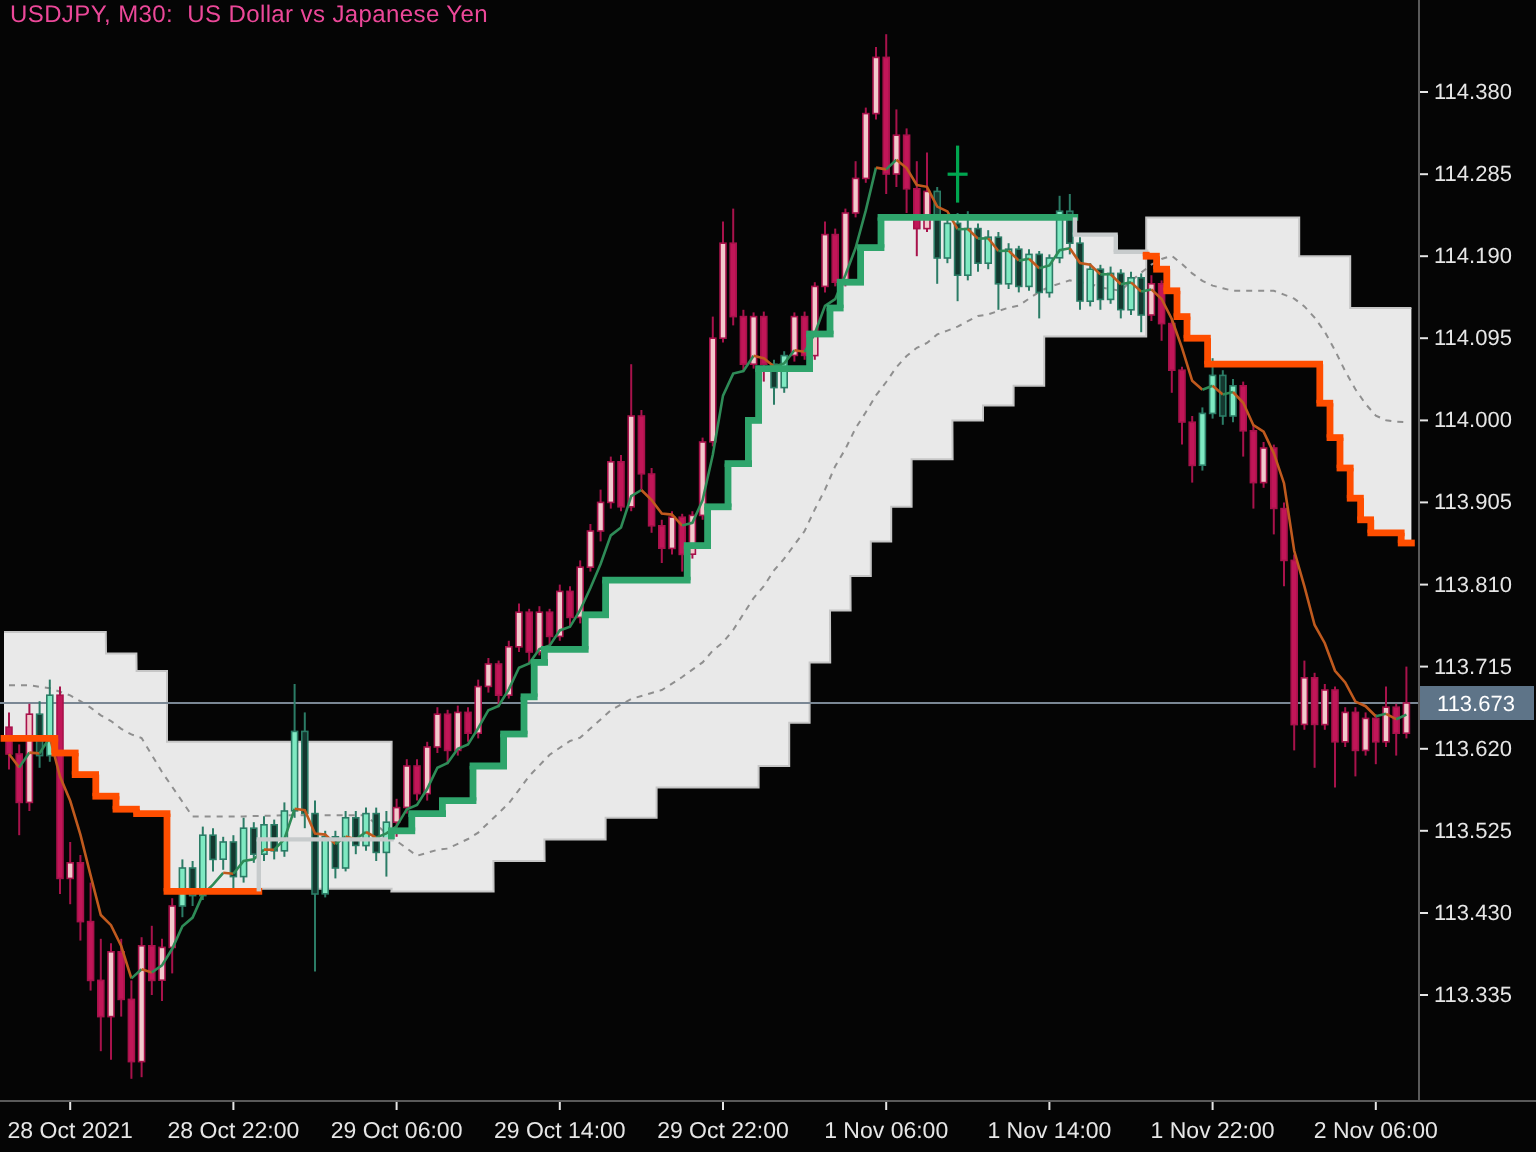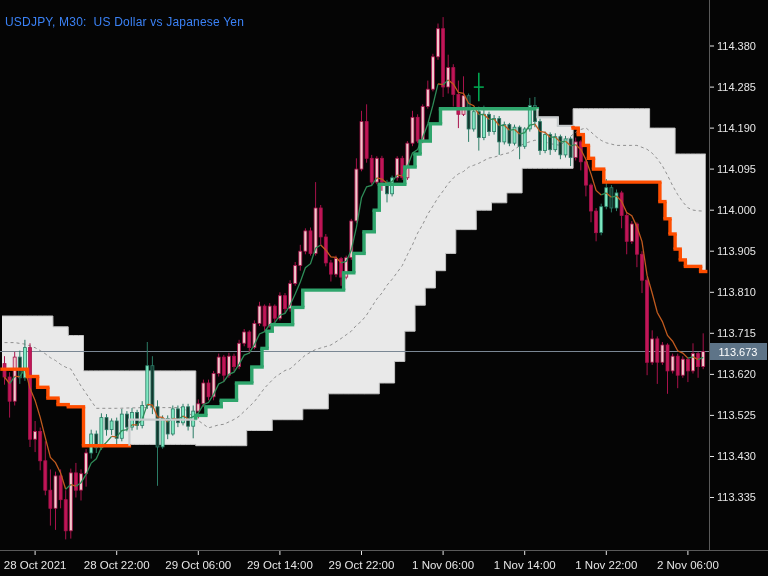--- a/index.html
+++ b/index.html
@@ -1,18 +1,18 @@
 <!DOCTYPE html>
 <html><head>
 <meta charset="utf-8">
 <style>
   html,body{margin:0;padding:0;background:#000;}
   #window{position:relative;width:768px;height:576px;background:#050505;overflow:hidden;
           font-family:"Liberation Sans",sans-serif;}
-  #chart-title{position:absolute;left:5px;top:15px;font-size:12px;color:#3b82f6;
+  #chart-title{position:absolute;left:5px;top:0;font-size:12px;color:#ec4899;
                letter-spacing:.2px;white-space:pre;z-index:5;}
   svg text{font-family:"Liberation Sans",sans-serif;}
 </style>
 </head>
 <body>
 
 <div id="window">
   <div id="chart-title">USDJPY, M30:  US Dollar vs Japanese Yen</div>
   <svg id="chart-svg" width="768" height="576" viewBox="0 0 768 576">
       <rect x="0" y="0" width="768" height="576" fill="#050505"></rect>

